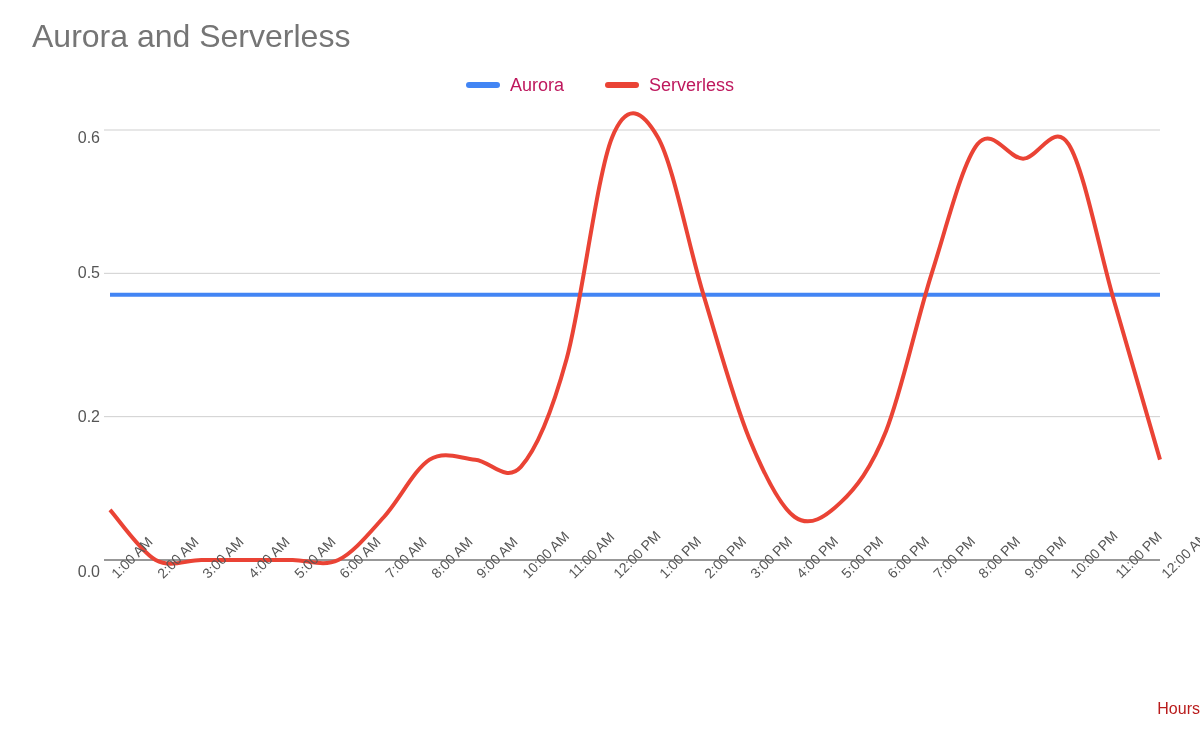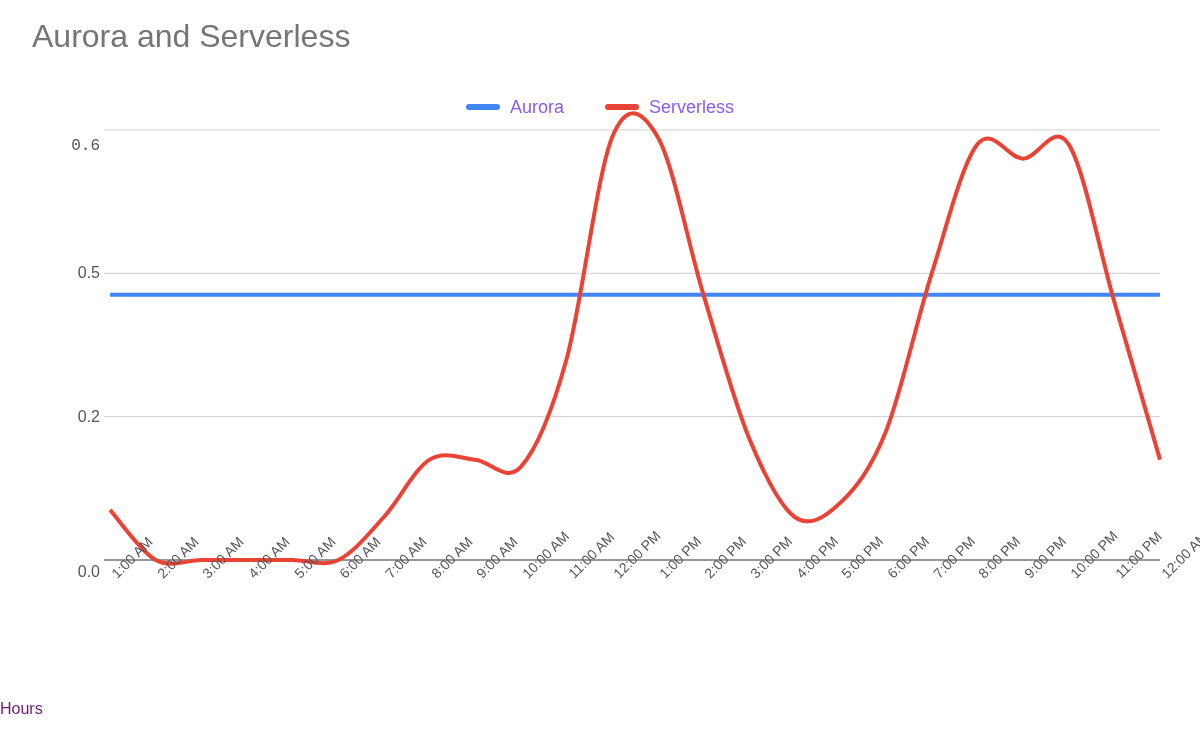--- a/index.html
+++ b/index.html
@@ -25,22 +25,21 @@
     color: #757575;
     font-weight: 400;
   }
   .legend {
     position: absolute;
     top: 72px;
     left: 0;
     width: 1200px;
     text-align: center;
     font-size: 18px;
-    color: #8b5cf6;
-    margin-top: 22px;
+    color: #be185d;
   }
   .legend-item {
     display: inline-flex;
     align-items: center;
     margin: 0 18px;
   }
   .legend-swatch {
     display: inline-block;
     width: 34px;
     height: 6px;
@@ -76,24 +75,24 @@
     font-size: 14px;
     color: #555;
     transform-origin: top left;
     transform: translateX(-2px) rotate(-45deg);
     white-space: nowrap;
   }
   .x-axis-title {
     position: absolute;
     left: 0;
     width: 1200px;
-    text-align: left;
+    text-align: right;
     top: 700px;
     font-size: 16px;
-    color: #701a75;
+    color: #b91c1c;
   }
   svg.plot-svg {
     width: 100%;
     height: 100%;
     overflow: visible;
   }
   .gridline {
     stroke: #cfcfcf;
     stroke-width: 1;
   }
@@ -135,21 +134,21 @@
       <line class="xaxis-line" x1="-6" y1="430" x2="1050" y2="430"></line>
       <g id="series">
           <path d="M 0 164.83333333333331 L 1050 164.83333333333331" class="series-line" stroke="#4285F4"></path>
           <path d="M 0 379.8333333333333 C 7.608695652173913 388.19444444444446, 30.43478260869565 421.6388888888889, 45.65217391304348 430 C 60.869565217391305 438.3611111111111, 76.08695652173913 430, 91.30434782608695 430 C 106.52173913043478 430, 121.73913043478261 430, 136.95652173913044 430 C 152.17391304347825 430, 167.3913043478261 430, 182.6086956521739 430 C 197.82608695652172 430, 213.04347826086956 437.1666666666667, 228.26086956521738 430 C 243.4782608695652 422.8333333333333, 258.69565217391306 403.72222222222223, 273.9130434782609 387 C 289.1304347826087 370.27777777777777, 304.34782608695656 339.2222222222222, 319.5652173913044 329.66666666666663 C 334.7826086956522 320.1111111111111, 350 328.4722222222222, 365.2173913043478 329.66666666666663 C 380.4347826086956 330.8611111111111, 395.6521739130435 353.55555555555554, 410.8695652173913 336.8333333333333 C 426.0869565217391 320.1111111111111, 441.30434782608694 284.27777777777777, 456.52173913043475 229.33333333333331 C 471.73913043478257 174.38888888888889, 486.95652173913044 44.19444444444446, 502.17391304347825 7.166666666666686 C 517.3913043478261 -29.861111111111086, 532.608695652174 -19.111111111111086, 547.8260869565217 7.166666666666686 C 563.0434782608695 33.44444444444446, 578.2608695652173 114.66666666666666, 593.4782608695651 164.83333333333331 C 608.695652173913 214.99999999999997, 623.9130434782609 271.13888888888886, 639.1304347826087 308.16666666666663 C 654.3478260869566 345.1944444444444, 669.5652173913043 376.25, 684.7826086956521 387 C 700 397.75, 715.2173913043478 387, 730.4347826086956 372.6666666666667 C 745.6521739130435 358.33333333333337, 760.8695652173913 339.22222222222223, 776.0869565217391 301 C 791.304347826087 262.77777777777777, 806.5217391304348 191.1111111111111, 821.7391304347826 143.33333333333331 C 836.9565217391305 95.55555555555554, 852.1739130434783 33.44444444444443, 867.3913043478261 14.333333333333314 C 882.608695652174 -4.7777777777778, 897.8260869565217 28.66666666666663, 913.0434782608695 28.66666666666663 C 928.2608695652173 28.66666666666663, 943.4782608695651 -9.555555555555582, 958.695652173913 14.333333333333314 C 973.9130434782609 38.222222222222214, 989.1304347826086 119.44444444444446, 1004.3478260869565 172 C 1019.5652173913044 224.55555555555554, 1042.391304347826 303.38888888888886, 1050 329.66666666666663" class="series-line" stroke="#EA4335"></path>
         </g>
     </svg>
     <div id="yticklabels">
         <div class="y-tick-label" style="top: 442px;">0.0</div>
         <div class="y-tick-label" style="top: 286.667px;">0.2</div>
         <div class="y-tick-label" style="top: 143.333px;">0.5</div>
-        <div class="y-tick-label" style="top: 16px; font-family: Liberation Mono, monospace;">0.6</div>
+        <div class="y-tick-label" style="top: 8px;">0.6</div>
       </div>
   </div>
 
   <div class="x-ticks" id="xticklabels">
       <div class="x-tick-label" style="left: 0px;">1:00 AM</div>
       <div class="x-tick-label" style="left: 45.6522px;">2:00 AM</div>
       <div class="x-tick-label" style="left: 91.3043px;">3:00 AM</div>
       <div class="x-tick-label" style="left: 136.957px;">4:00 AM</div>
       <div class="x-tick-label" style="left: 182.609px;">5:00 AM</div>
       <div class="x-tick-label" style="left: 228.261px;">6:00 AM</div>

